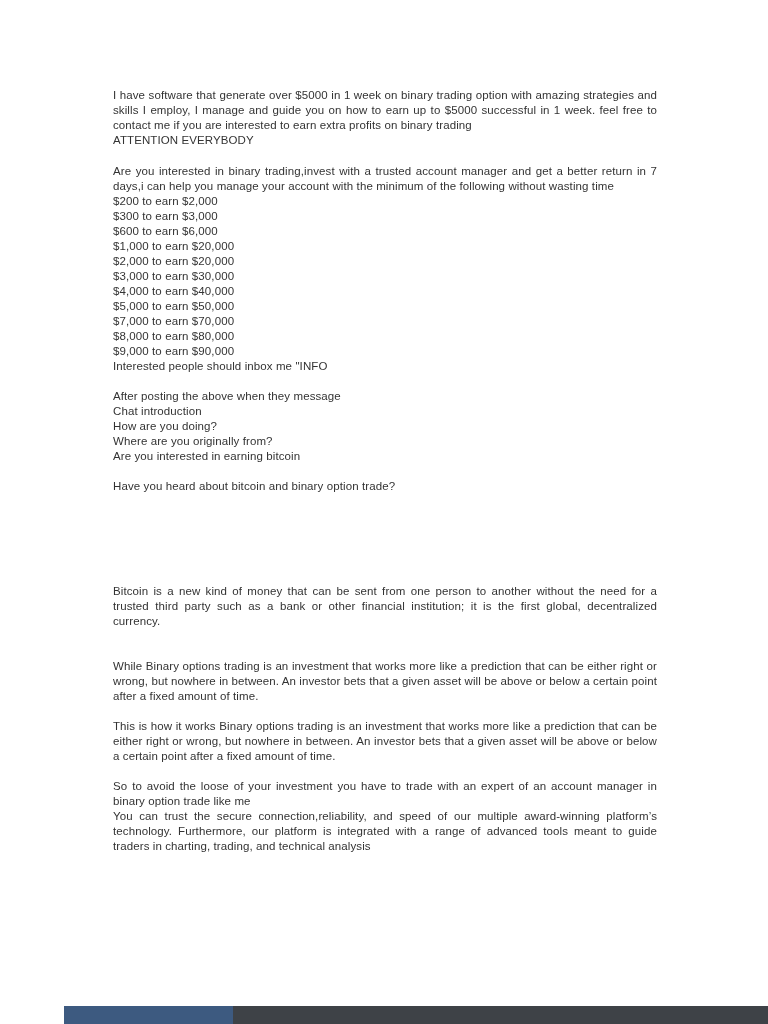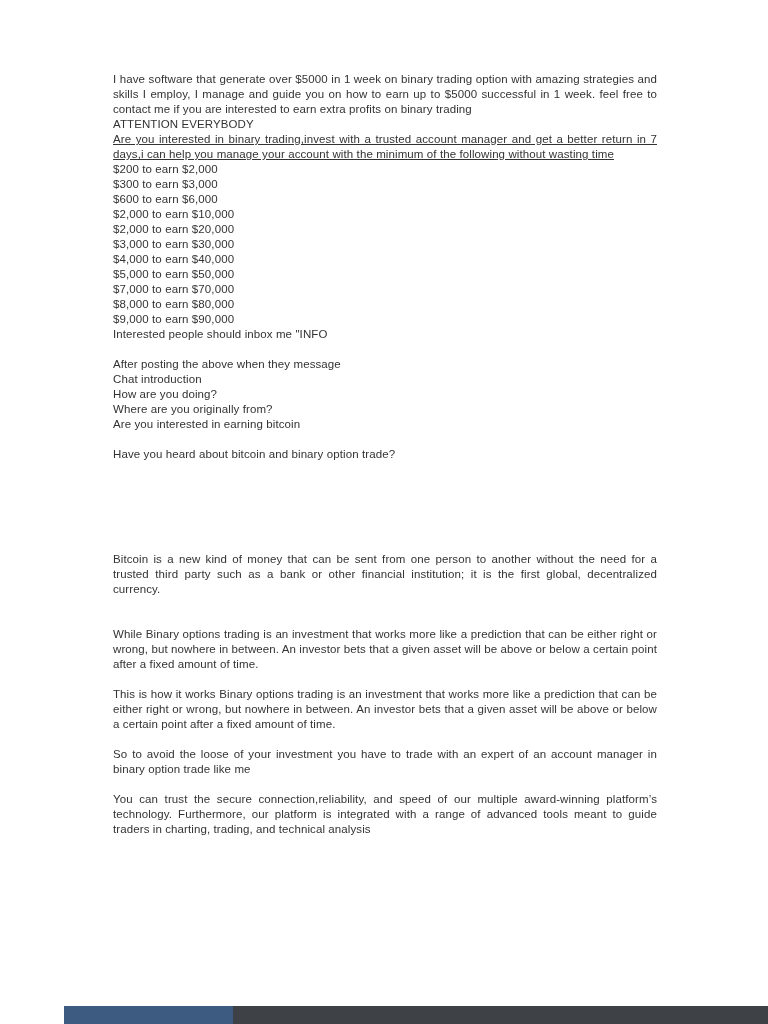--- a/index.html
+++ b/index.html
@@ -15,21 +15,21 @@
     font-family: "Liberation Sans", "DejaVu Sans", sans-serif;
   }
   .page {
     position: absolute;
     inset: 0;
     background: #ffffff;
   }
   .doc {
     position: absolute;
     left: 113px;
-    top: 72px;
+    top: 88px;
     width: 544px;
     font-size: 11.5px;
     line-height: 15px;
     letter-spacing: 0.1px;
     text-align: justify;
   }
   .doc p {
     margin: 0;
   }
   .doc .lines div {
@@ -47,26 +47,26 @@
     width: 0;
   }
 </style>
 </head>
 <body>
 
 <div class="page">
   <div class="doc" style="color: rgb(51, 51, 51);">
       <p style="margin-top: 0px;">I have software that generate over $5000 in 1 week on binary trading option with amazing strategies and skills I employ, I manage and guide you on how to earn up to $5000 successful in 1 week. feel free to contact me if you are interested to earn extra profits on binary trading</p>
       <p style="margin-top: 0;">ATTENTION EVERYBODY</p>
-      <p style="margin-top: 0px; text-decoration: underline;">Are you interested in binary trading,invest with a trusted account manager and get a better return in 7 days,i can help you manage your account with the minimum of the following without wasting time</p>
+      <p style="margin-top: 16px;">Are you interested in binary trading,invest with a trusted account manager and get a better return in 7 days,i can help you manage your account with the minimum of the following without wasting time</p>
       <div class="lines" style="margin-top: 0px;">
         <div>$200 to earn $2,000</div>
         <div>$300 to earn $3,000</div>
         <div>$600 to earn $6,000</div>
-        <div>$2,000 to earn $10,000</div>
+        <div>$1,000 to earn $20,000</div>
         <div>$2,000 to earn $20,000</div>
         <div>$3,000 to earn $30,000</div>
         <div>$4,000 to earn $40,000</div>
         <div>$5,000 to earn $50,000</div>
         <div>$7,000 to earn $70,000</div>
         <div>$8,000 to earn $80,000</div>
         <div>$9,000 to earn $90,000</div>
         <div>Interested people should inbox me "INFO</div>
       </div>
       <div class="lines" style="margin-top: 15px;">
@@ -74,19 +74,19 @@
         <div>Chat introduction</div>
         <div>How are you doing?</div>
         <div>Where are you originally from?</div>
         <div>Are you interested in earning bitcoin</div>
       </div>
       <p style="margin-top: 15px;">Have you heard about bitcoin and binary option trade?</p>
       <p style="margin-top: 90px;">Bitcoin is a new kind of money that can be sent from one person to another without the need for a trusted third party such as a bank or other financial institution; it is the first global, decentralized currency.</p>
       <p style="margin-top: 30px;">While Binary options trading is an investment that works more like a prediction that can be either right or wrong, but nowhere in between. An investor bets that a given asset will be above or below a certain point after a fixed amount of time.</p>
       <p style="margin-top: 15px;">This is how it works Binary options trading is an investment that works more like a prediction that can be either right or wrong, but nowhere in between. An investor bets that a given asset will be above or below a certain point after a fixed amount of time.</p>
       <p style="margin-top: 15px;">So to avoid the loose of your investment you have to trade with an expert of an account manager in binary option trade like me</p>
-      <p style="margin-top: 15px;">You can trust the secure connection,reliability, and speed of our multiple award-winning platform’s technology. Furthermore, our platform is integrated with a range of advanced tools meant to guide traders in charting, trading, and technical analysis</p>
+      <p style="">You can trust the secure connection,reliability, and speed of our multiple award-winning platform’s technology. Furthermore, our platform is integrated with a range of advanced tools meant to guide traders in charting, trading, and technical analysis</p>
     </div>
 </div>
 
 <div class="progress-track" style="background: rgb(62, 66, 71);">
   <div class="progress-fill" style="background: rgb(61, 90, 128); width: 24%;"></div>
 </div>
 
 </body></html>

